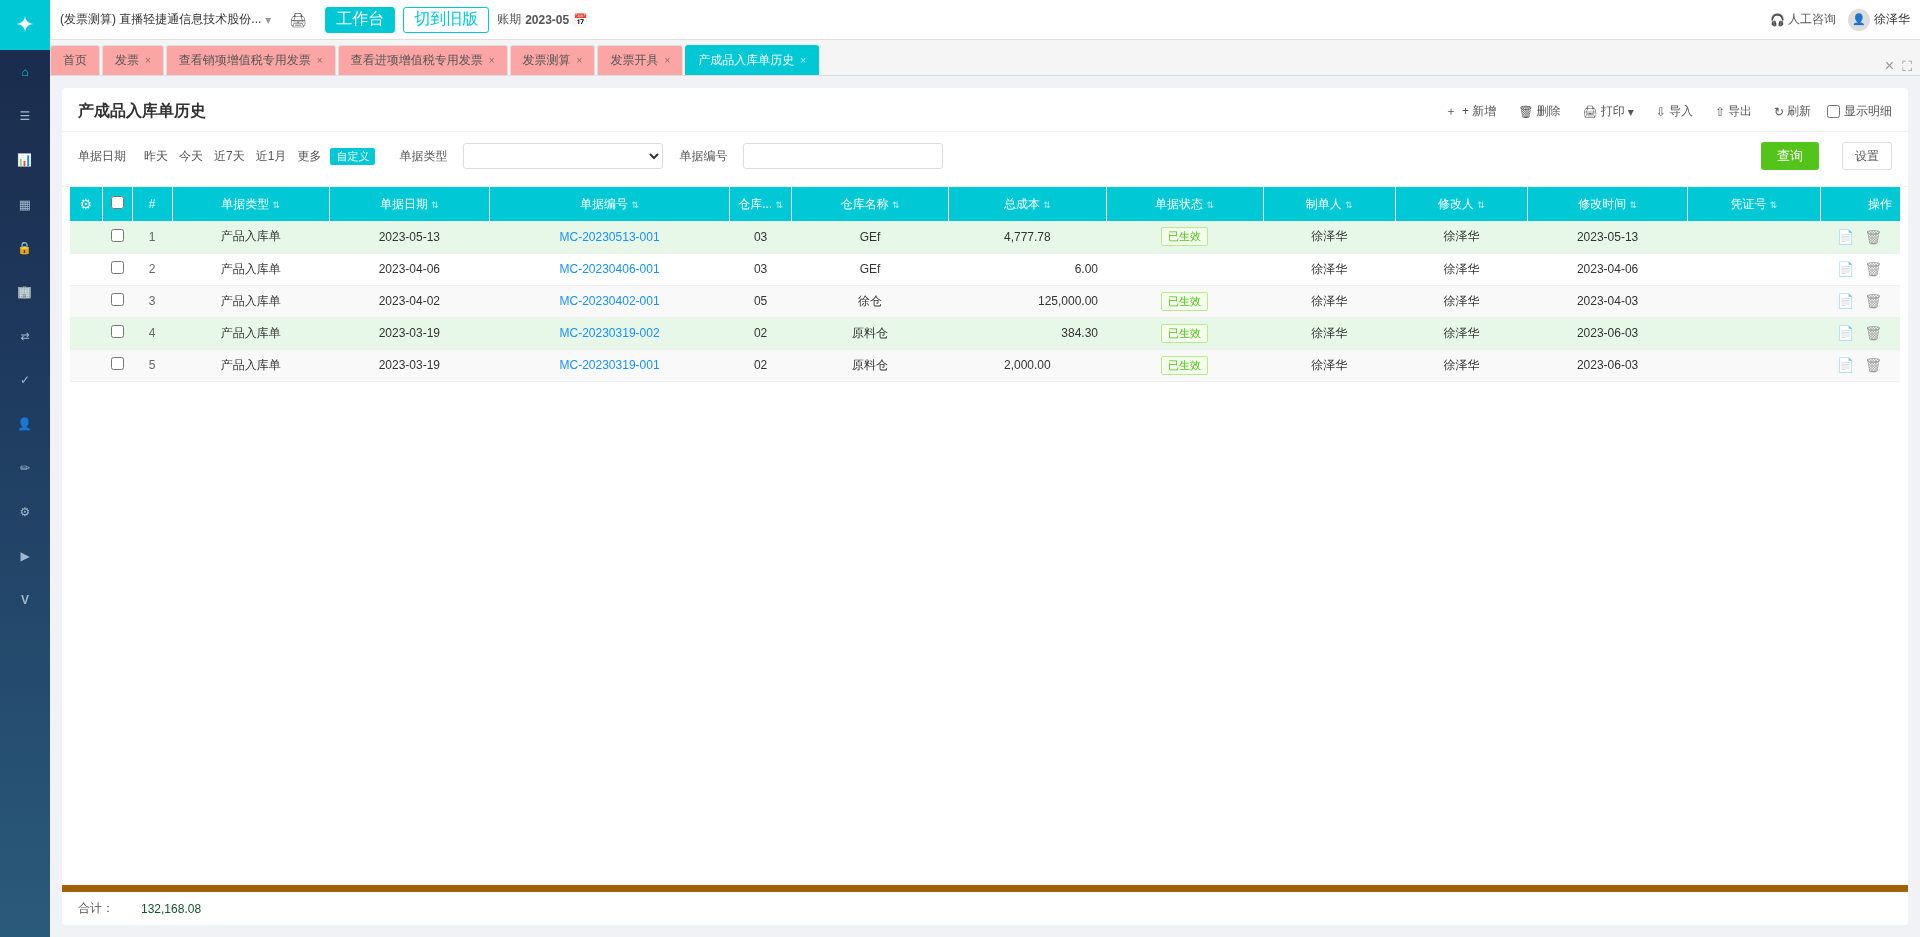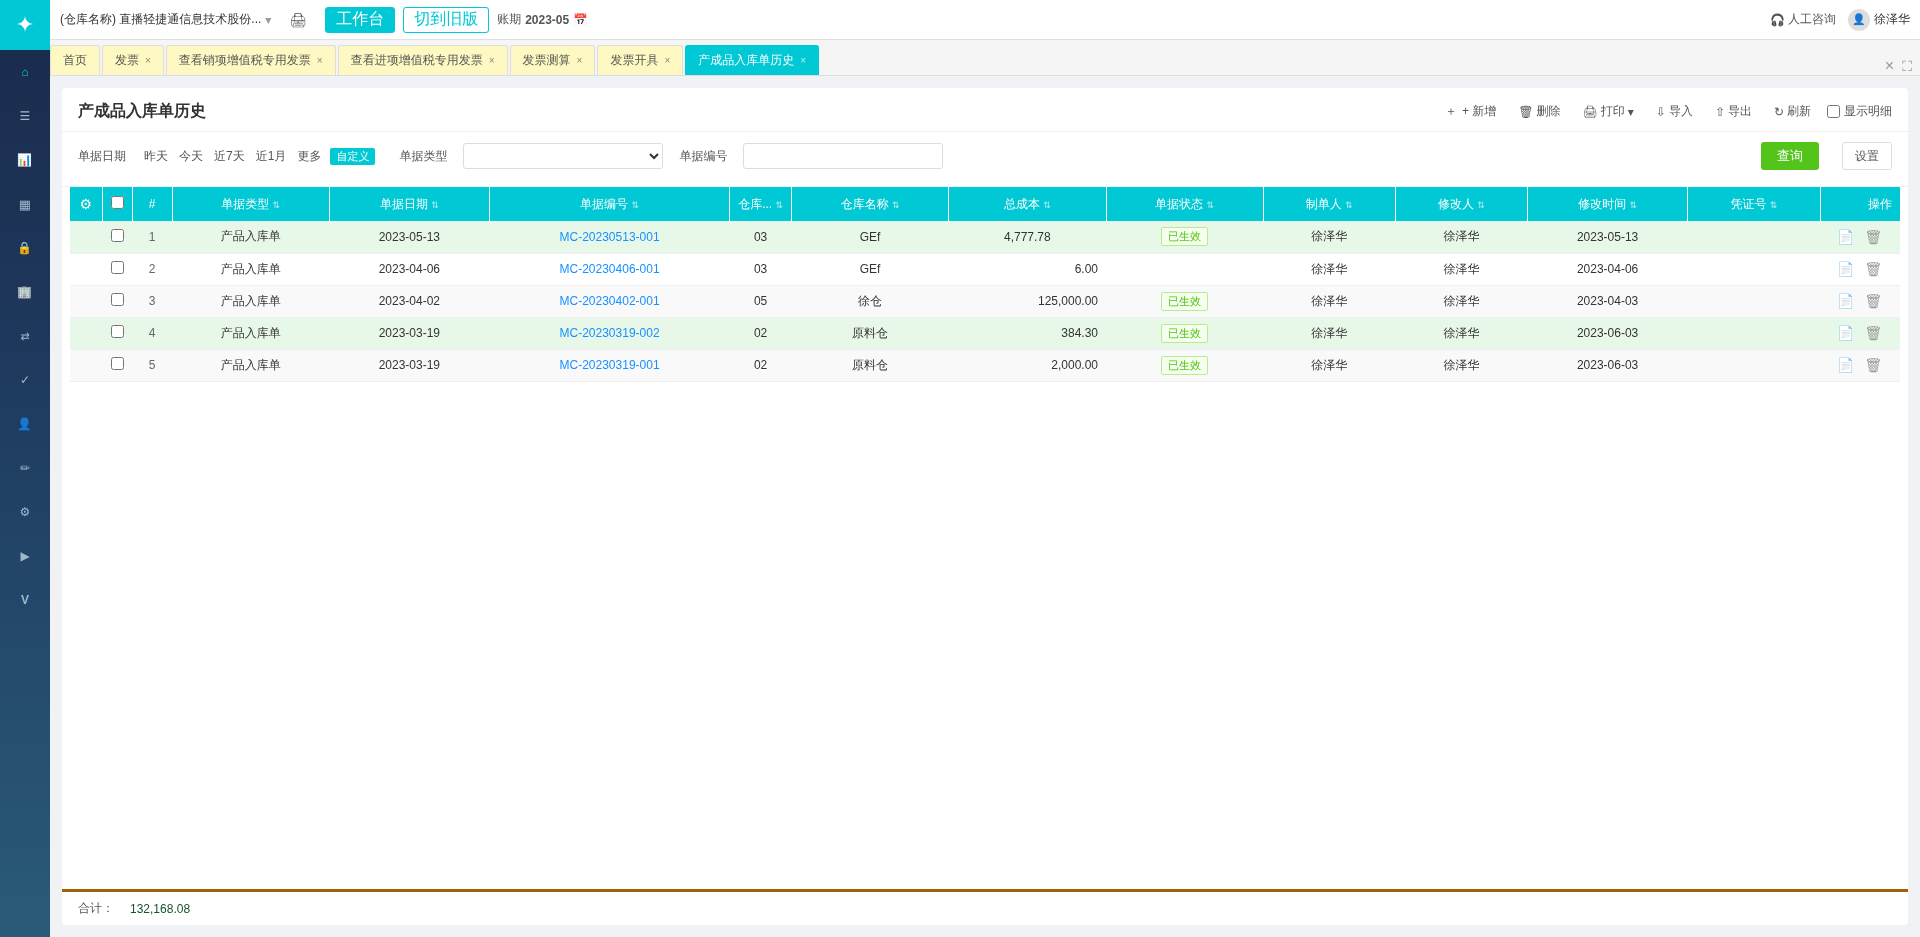--- a/index.html
+++ b/index.html
@@ -119,21 +119,21 @@
     }
     .tab-item {
       height: 30px;
       padding: 0 12px;
       display: flex;
       align-items: center;
       gap: 6px;
       cursor: pointer;
       font-size: 12px;
       color: #555;
-      background: #fef9c3;
+      background: #fca5a5;
       border: 1px solid #ddd;
       border-bottom: none;
       border-radius: 3px 3px 0 0;
       margin-right: 2px;
       white-space: nowrap;
     }
     .tab-item.active {
       background: #00c8d4;
       color: white;
       border-color: #00c8d4;
@@ -337,24 +337,24 @@
       padding: 0 3px;
     }
 
     
     .settings-icon { color: white; cursor: pointer; font-size: 14px; }
     .checkbox-col { width: 30px; }
 
     
     .table-footer {
       padding: 8px 16px;
-      border-top: 3px solid #a16207;
-      display: flex;
-      align-items: center;
-      gap: 16px;
+      border-top: 7px solid #a16207;
+      display: flex;
+      align-items: center;
+      gap: 27px;
       background: white;
       color: #555;
     }
     .footer-total { color: #14532d; font-weight: normal; }
 
     
     .pagination-bar {
       padding: 8px 16px;
       display: flex;
       align-items: center;
@@ -439,21 +439,21 @@
   </div>
   <div class="sidebar-item-nav" title="版本">
     <span style="font-weight:bold;">V</span>
   </div>
 </div>
 
 <div class="main-area">
 
   <div class="topbar">
     <span class="topbar-title">
-      <span>(仓库名称) 直播轻捷通信息技术股份...</span>
+      <span>(发票测算) 直播轻捷通信息技术股份...</span>
       <span style="color:#999; cursor:pointer;">▾</span>
     </span>
     <button class="topbar-btn" style="font-size:14px; border:none; background:none; color:#555; cursor:pointer;">🖨</button>
     <button class="topbar-btn primary">工作台</button>
     <button class="topbar-btn outline-blue">切到旧版</button>
     <div class="topbar-period">
       <span>账期</span>
       <span style="font-weight:bold;">2023-05</span>
       <span style="cursor:pointer;">📅</span>
     </div>
@@ -673,21 +673,21 @@
     </tr>
               <tr>
       <td></td>
       <td><input type="checkbox" style=""></td>
       <td class="row-num">5</td>
       <td>产品入库单</td>
       <td>2023-03-19</td>
       <td><a class="link-text">MC-20230319-001</a></td>
       <td>02</td>
       <td>原料仓</td>
-      <td style="text-align:right;">2,000.00</td>
+      <td style="text-align:center;">2,000.00</td>
       <td><span class="status-badge status-active">已生效</span></td>
       <td>徐泽华</td>
       <td>徐泽华</td>
       <td>2023-06-03</td>
       <td></td>
       <td>
         <span class="icon-btn" title="编辑">📄</span>
         <span class="icon-btn" title="删除">🗑</span>
       </td>
     </tr>

